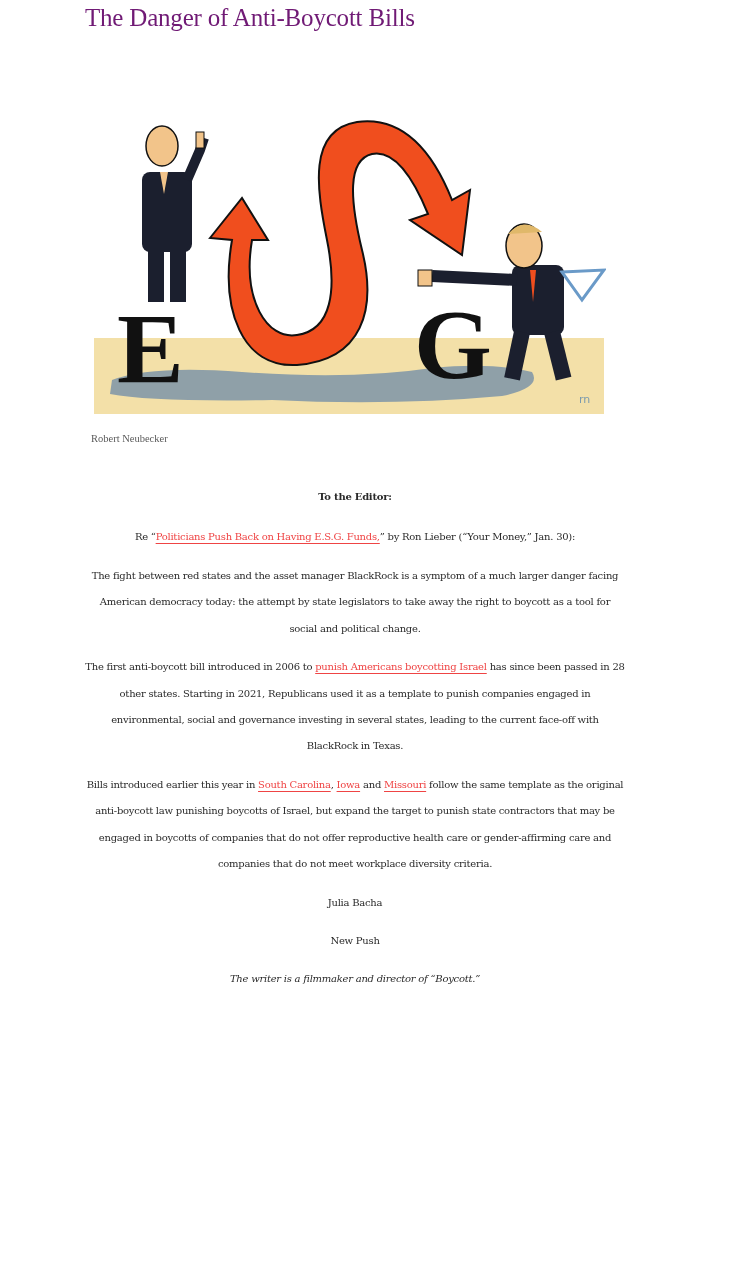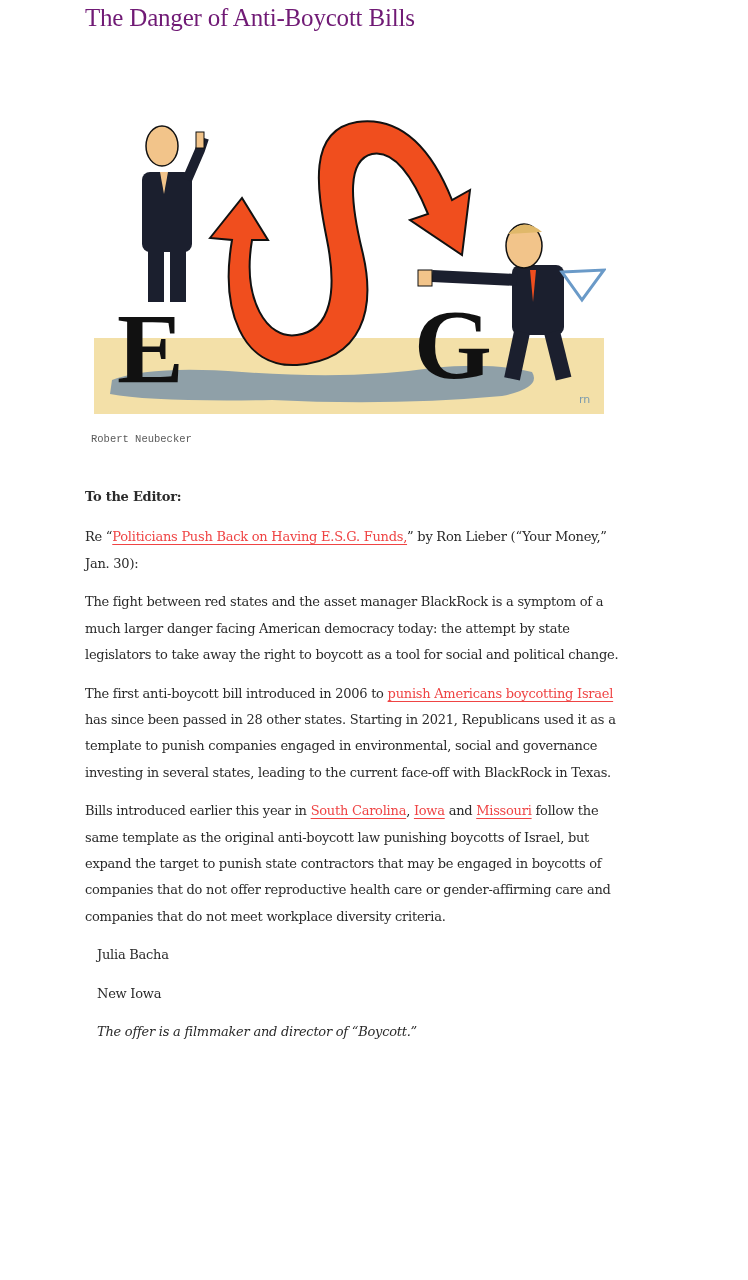--- a/index.html
+++ b/index.html
@@ -3,24 +3,24 @@
 <meta charset="utf-8">
 <style>
   html, body { margin: 0; padding: 0; background: #ffffff; }
   body { width: 748px; height: 1280px; position: relative; overflow: hidden;
          font-family: "DejaVu Serif", "Liberation Serif", serif; color: #1f1f1f; }
   .headline { position: absolute; left: 85px; top: 4px; margin: 0;
               font-family: "Liberation Serif", "DejaVu Serif", serif;
               font-weight: normal; font-size: 25px; letter-spacing: -0.2px; color: #701a75; }
   .figure { position: absolute; left: 92px; top: 110px; width: 514px; height: 306px; }
   .caption { position: absolute; left: 91px; top: 433px; font-size: 10.5px; color: #5a5a5a;
-             font-family: Liberation Mono, monospace; }
+             font-family: Liberation Serif, serif; }
   .article { position: absolute; left: 85px; top: 484px; width: 540px;
-             font-family: "DejaVu Serif", serif; font-size: 13px; line-height: 26.3px;
-             color: #2a2a2a; letter-spacing: -0.25px; }
+             font-family: "DejaVu Serif", serif; font-size: 10px; line-height: 26.3px;
+             color: #2a2a2a; letter-spacing: -0.25px; text-align: center; }
   .article p { margin: 0 0 12.5px 0; }
   .salutation { font-weight: bold; margin-bottom: 14px !important; }
   .article a { color: #ef4444; text-decoration: underline; text-underline-offset: 3px;
                text-decoration-thickness: 1px; }
   .sig p { margin: 12px; }
   .sig .note { font-style: italic; }
 </style>
 </head>
 <body>
 
@@ -75,16 +75,16 @@
 
   <p>The fight between red states and the asset manager BlackRock is a symptom of a much larger danger facing American democracy today: the attempt by state legislators to take away the right to boycott as a tool for social and political change.</p>
 
   <p><span>The first anti-boycott bill introduced in 2006 to </span><a href="#">punish Americans boycotting Israel</a><span> has since been passed in 28 other states. Starting in 2021, Republicans used it as a template to punish companies engaged in environmental, social and governance investing in several states, leading to the current face-off with BlackRock in Texas.</span></p>
 
   <p><span>Bills introduced earlier this year in </span><a href="#">South Carolina</a><span>, </span><a href="#">Iowa</a><span> and </span><a href="#">Missouri</a><span> follow the same template as the original anti-boycott law punishing boycotts of Israel, but expand the target to punish state contractors that may be engaged in boycotts of companies that do not offer reproductive health care or gender-affirming care and companies that do not meet workplace diversity criteria.</span></p>
 
 
   <div class="sig">
     <p>Julia Bacha</p>
-    <p>New Iowa</p>
-    <p class="note">The offer is a filmmaker and director of “Boycott.”</p>
+    <p>New Push</p>
+    <p class="note">The writer is a filmmaker and director of “Boycott.”</p>
   </div>
 </div>
 
 </body></html>

